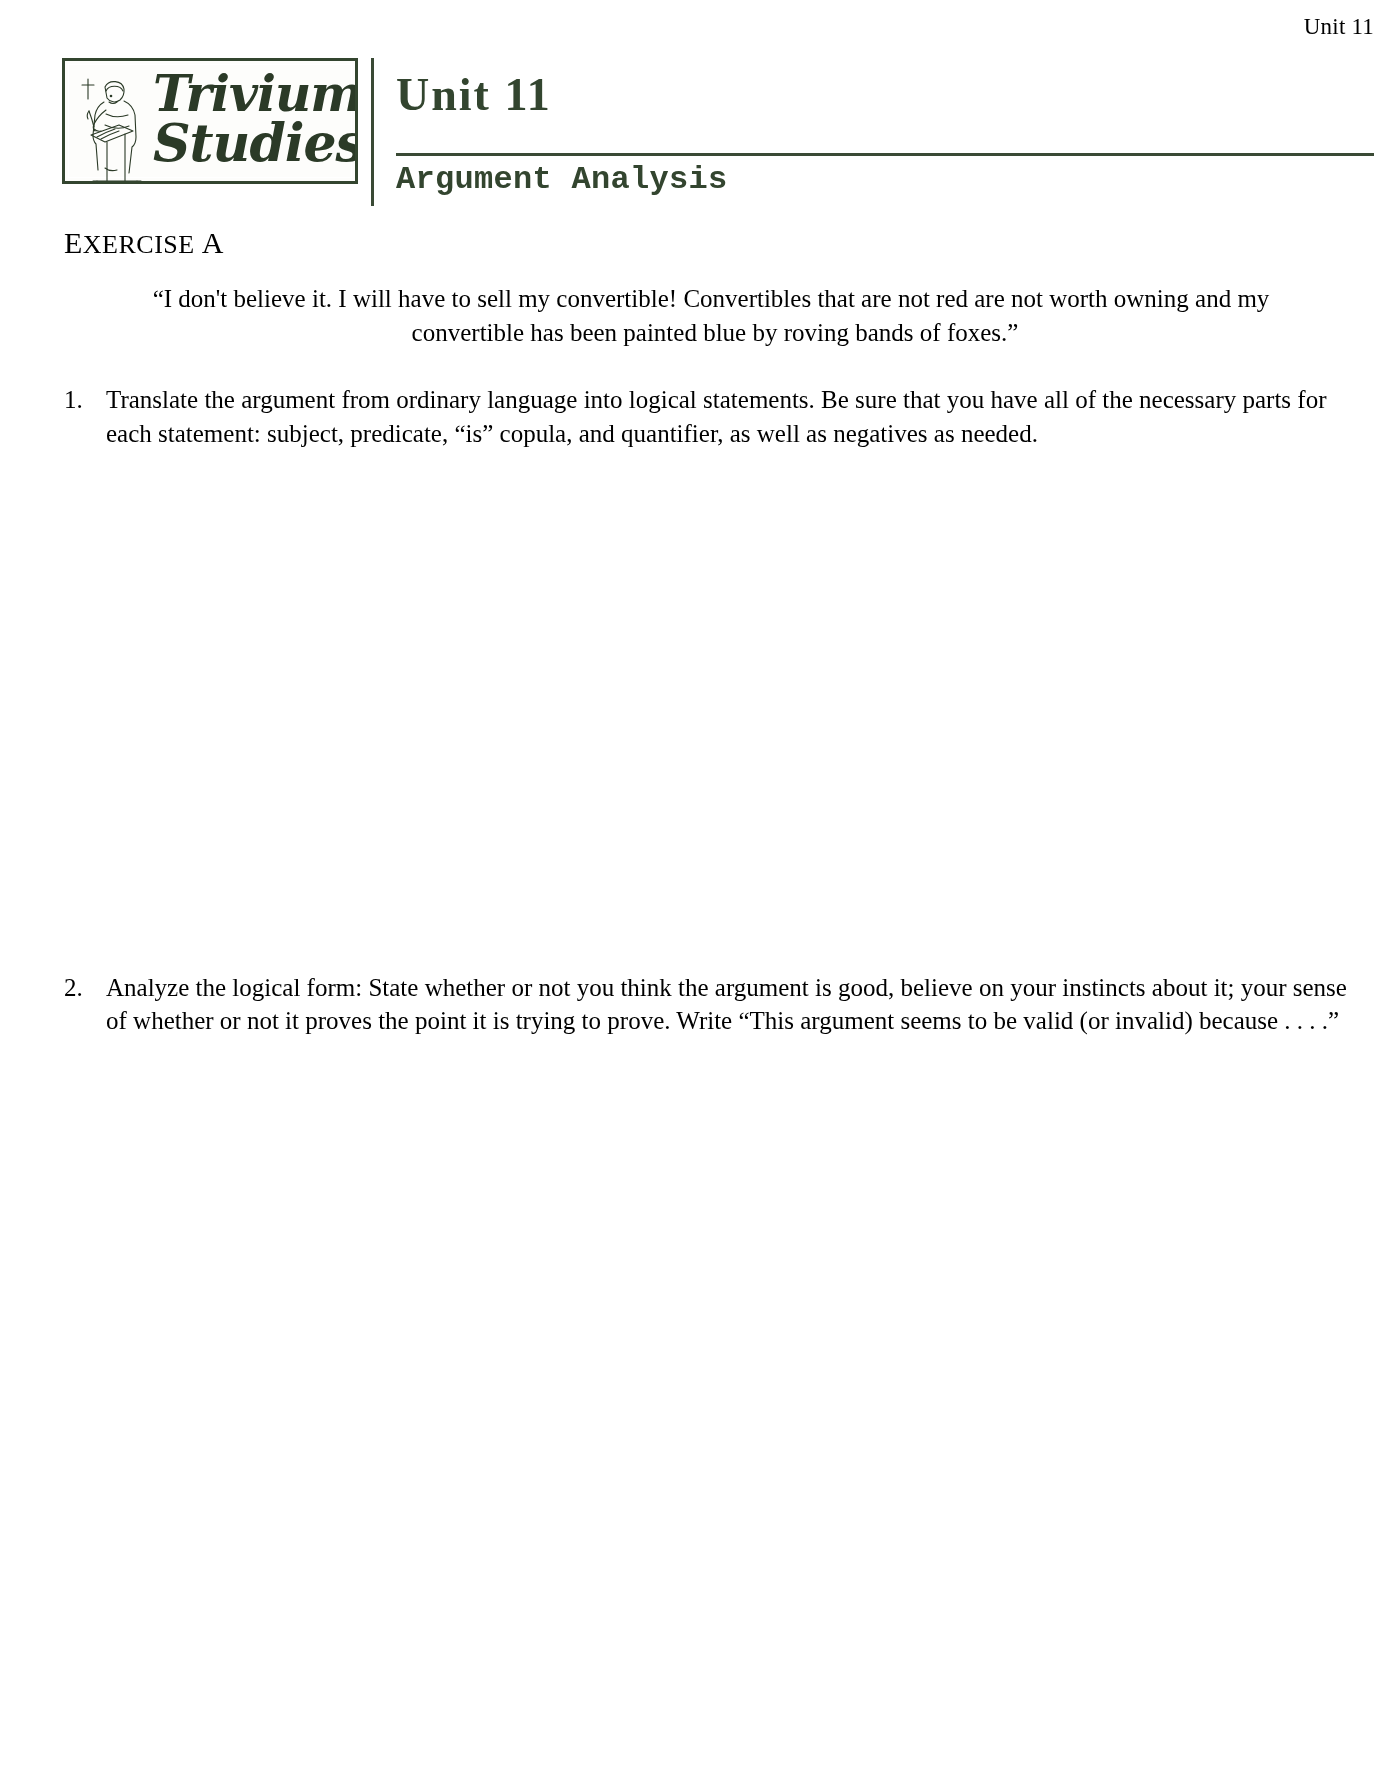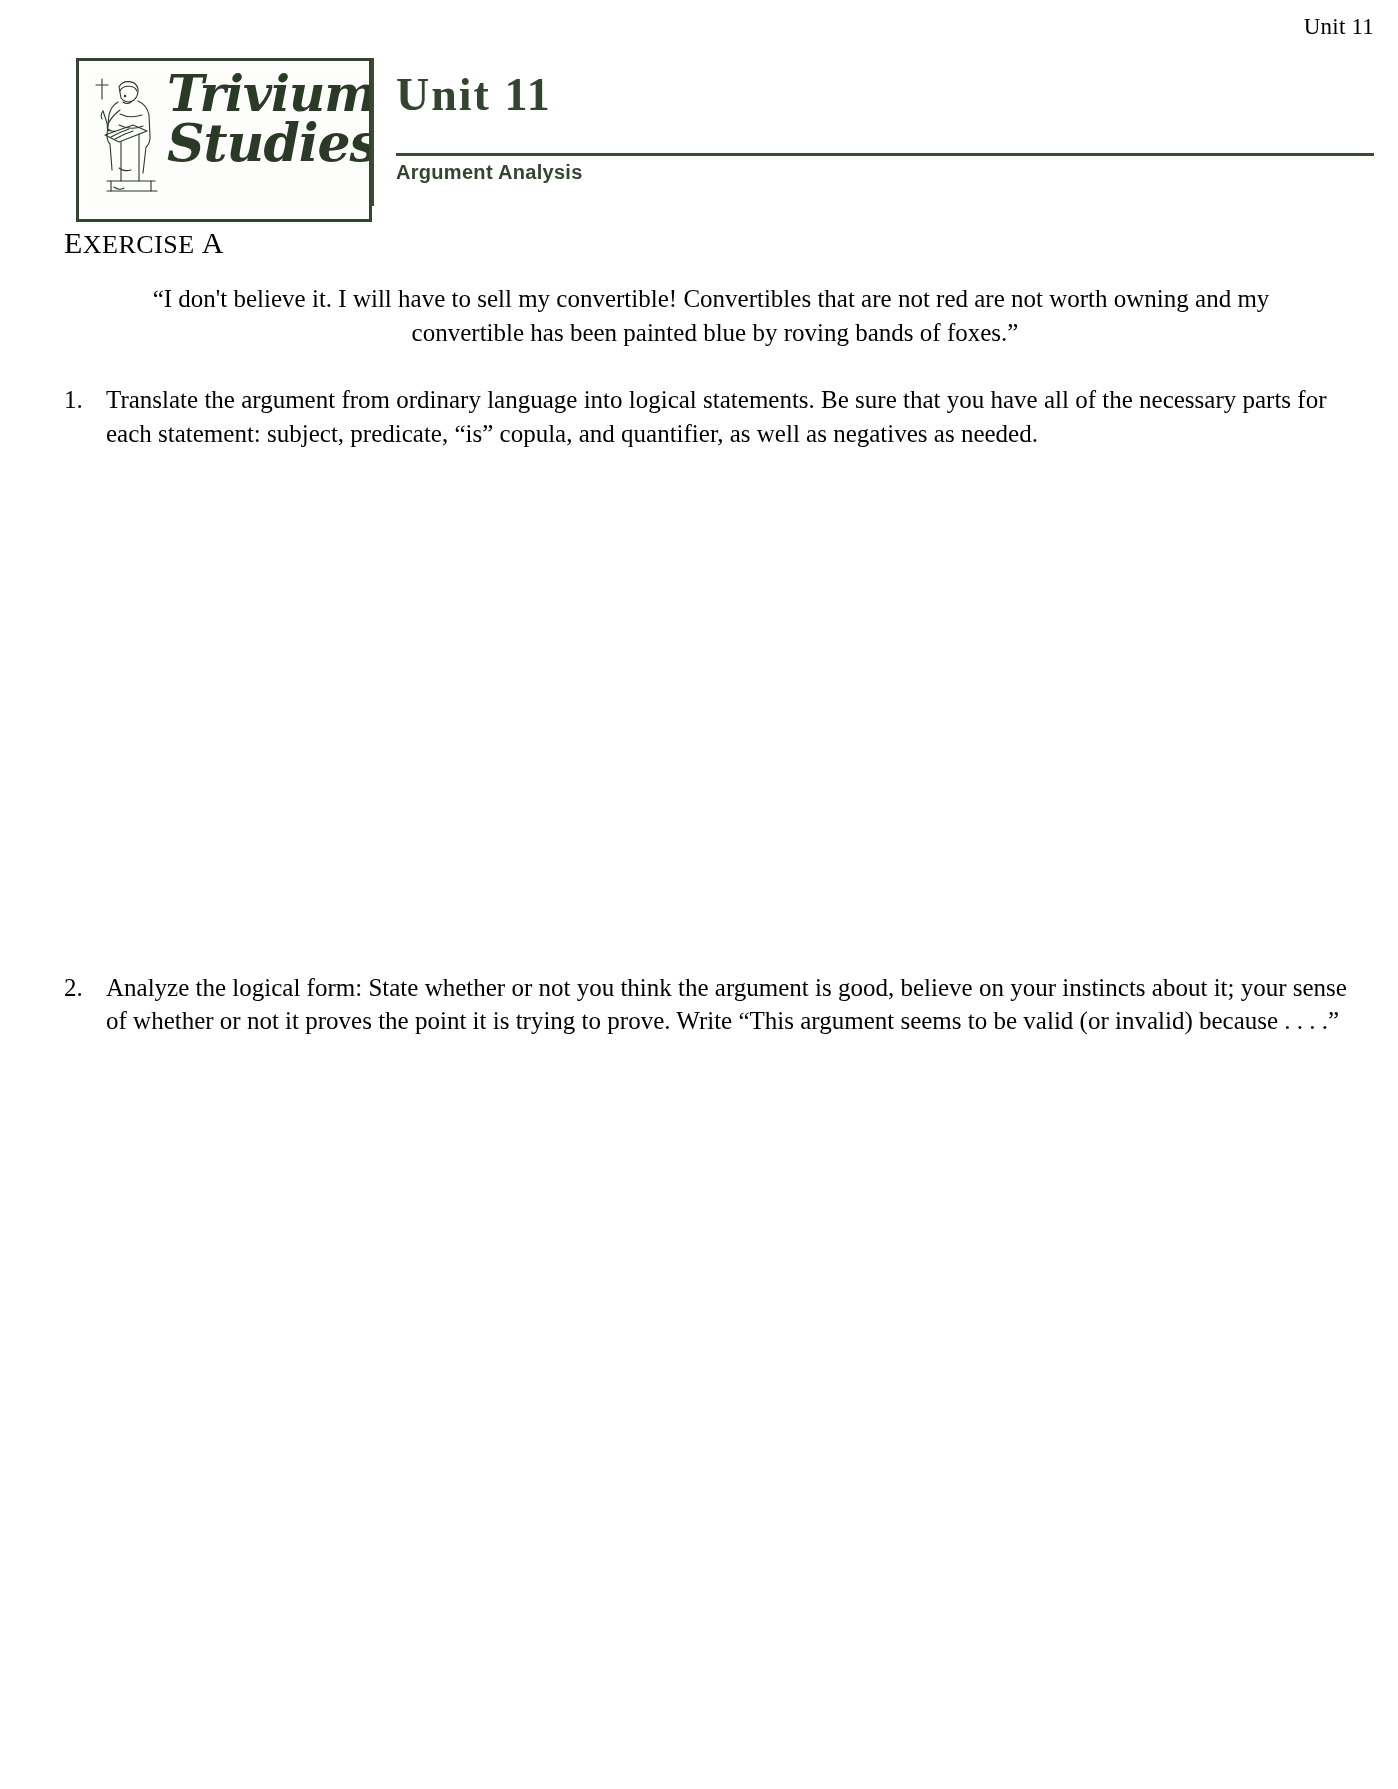--- a/index.html
+++ b/index.html
@@ -35,24 +35,24 @@
   
   .masthead {
     position: absolute;
     top: 58px;
     left: 38px;
     right: 24px;
     height: 150px;
   }
   .logo-box {
     position: absolute;
-    left: 18px;
+    left: 4px;
     top: 0;
     width: 296px;
-    height: 164px;
+    height: 126px;
     border: 3px solid #33452f;
     box-sizing: border-box;
     background: #fdfdfb;
     overflow: hidden;
   }
   .logo-inner {
     position: absolute;
     inset: 3px;
     border: 1px solid #ffffff;
     display: flex;
@@ -112,25 +112,25 @@
     left: 338px;
     right: 0;
     top: 95px;
     height: 3px;
     background: #3a4a35;
   }
   .unit-subtitle {
     position: absolute;
     left: 338px;
     top: 103px;
-    font-size: 20px;
+    font-size: 32px;
     font-weight: bold;
     color: #33452f;
     letter-spacing: 0.3px;
-    font-family: Liberation Sans, sans-serif;
+    font-family: Liberation Mono, monospace;
   }
 
   
   .content {
     position: absolute;
     left: 44px;
     right: 24px;
     top: 226px;
   }
   .exercise-heading {

